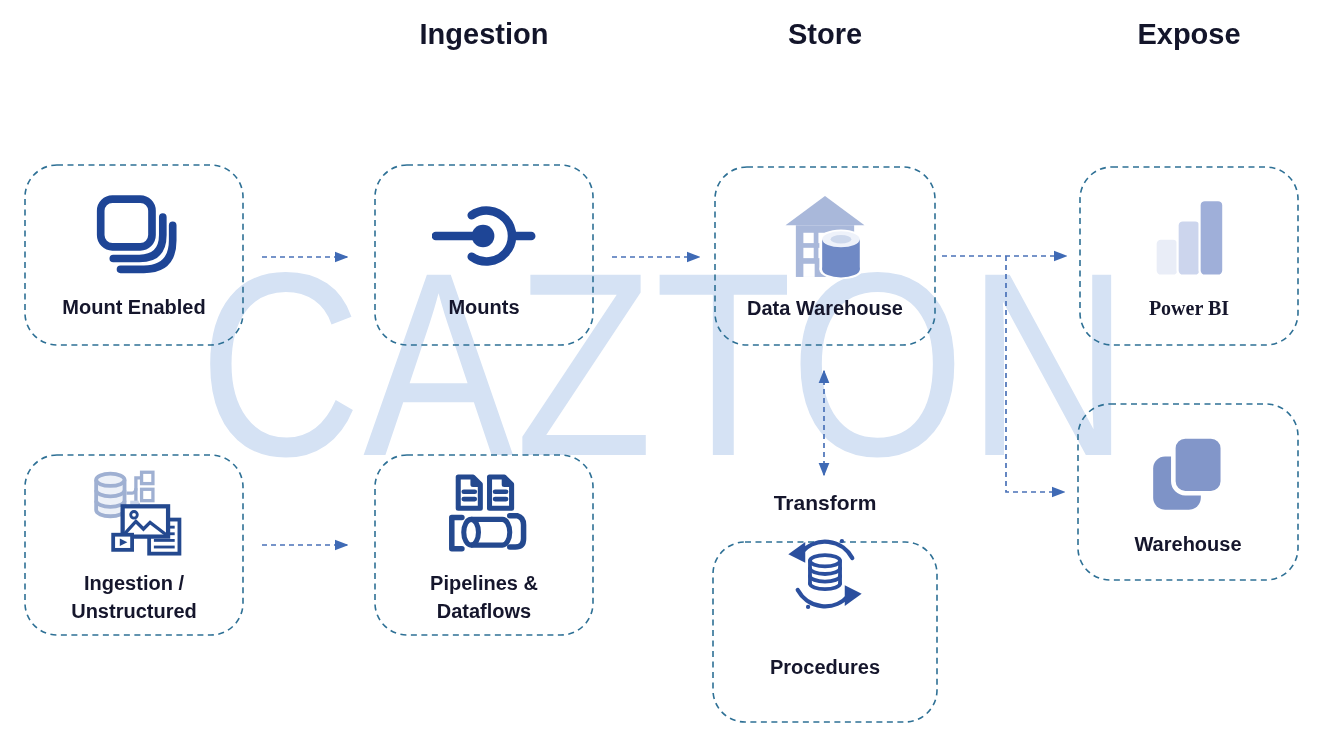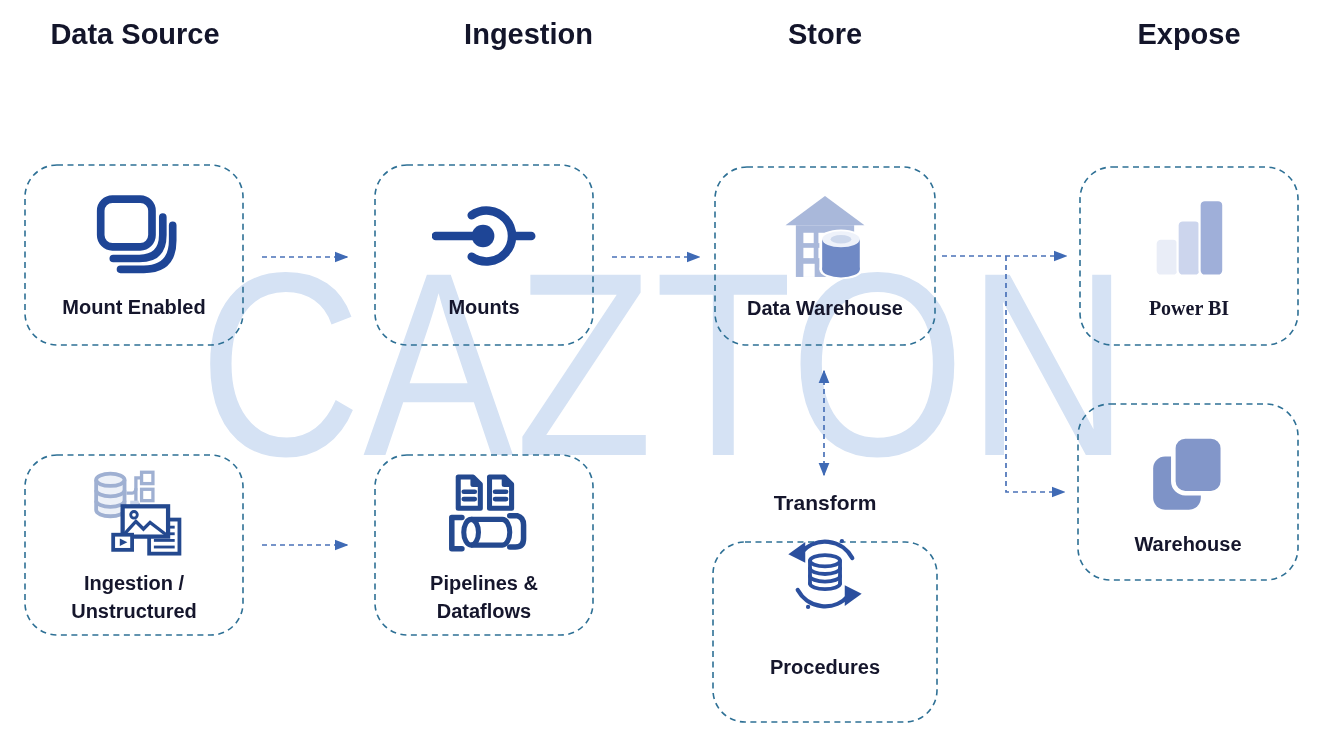--- a/index.html
+++ b/index.html
@@ -61,22 +61,21 @@
     <g fill="none" stroke="#4a72b8" stroke-width="1.7" stroke-dasharray="5 4">
       <path d="M262 257 H347" marker-end="url(#arr)"></path>
       <path d="M612 257 H699" marker-end="url(#arr)"></path>
       <path d="M262 545 H347" marker-end="url(#arr)"></path>
       <path d="M942 256 H1066" marker-end="url(#arr)"></path>
       <path d="M1006 256 V492 H1064" marker-end="url(#arr)"></path>
       <path d="M824 371 V475" marker-start="url(#arr)" marker-end="url(#arr)"></path>
     </g>
   </svg>
 
-  <div class="col-header" style="left:25px;width:220px;">Data Source</div>
-  <div class="col-header" style="left:375px;width:218px;text-align:right;">Ingestion</div>
+  <div class="col-header" style="left:375px;width:218px;">Ingestion</div>
   <div class="col-header" style="left:715px;width:220px;">Store</div>
   <div class="col-header" style="left:1080px;width:218px;">Expose</div>
 
   <div class="node" style="left:25px;top:165px;width:218px;height:180px;">
     <div class="icon-wrap">
       <svg width="90" height="90" viewBox="0 0 100 100" fill="none" stroke="#1e4596" stroke-width="8.5" stroke-linecap="round" stroke-linejoin="round">
         <rect x="13" y="9" width="57" height="53" rx="13"></rect>
         <path d="M27 75 H56 Q82 75 82 49 V29"></path>
         <path d="M35 87 H61 Q93 87 93 55 V38"></path>
       </svg>

